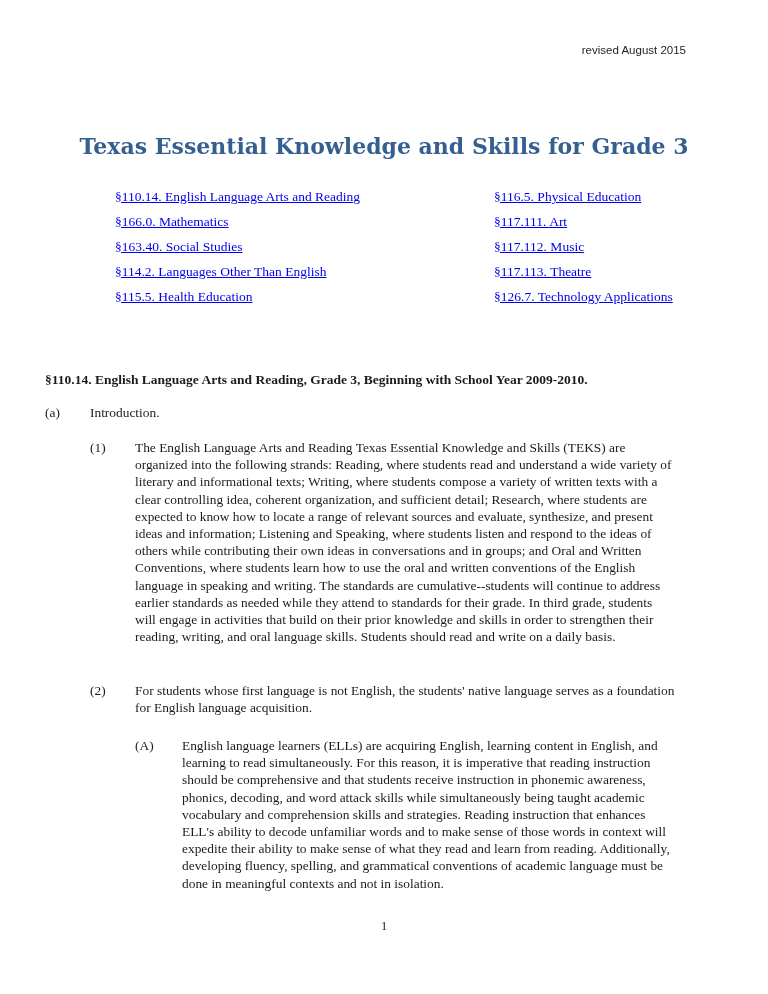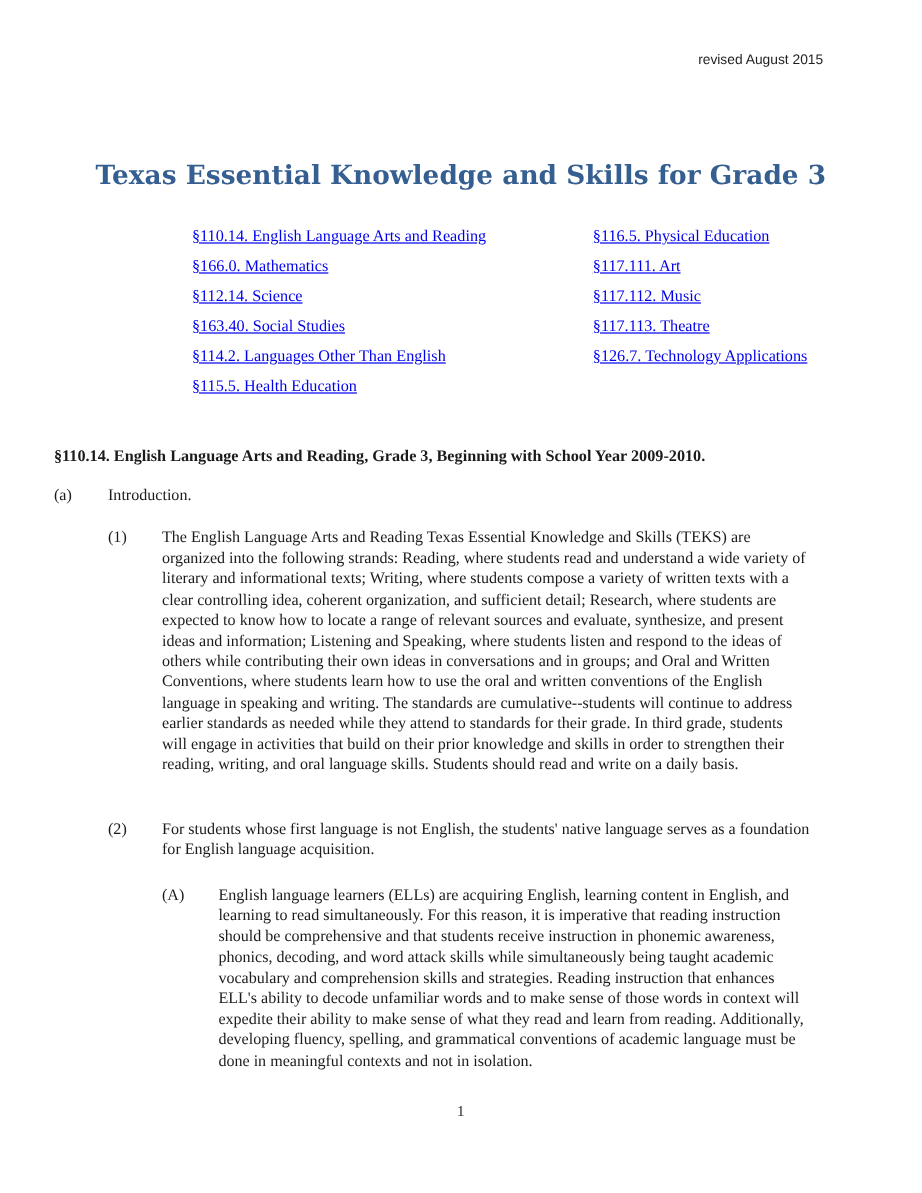--- a/index.html
+++ b/index.html
@@ -35,21 +35,21 @@
     font-family: "DejaVu Serif", "Liberation Serif", serif;
     font-size: 22px;
     font-weight: bold;
     color: var(--color-title, #365F91);
   }
 
   .toc-col {
     position: absolute;
     top: 188px;
   }
-  .toc-col.left  { left: 115px; margin-left: 45px; }
+  .toc-col.left  { left: 115px; }
   .toc-col.right { left: 450px; margin-left: 44px; }
   .toc-col a {
     display: block;
     font-size: 13.5px;
     line-height: 17px;
     margin-bottom: 8px;
     color: var(--color-link, #0000EE);
     text-decoration: underline;
     cursor: pointer;
   }
@@ -105,21 +105,20 @@
 </head>
 <body>
 
 <div class="revised">revised August 2015</div>
 
 <h1 class="doc-title">Texas Essential Knowledge and Skills for Grade 3</h1>
 
 <nav class="toc-col left">
   <a href="#">§110.14. English Language Arts and Reading</a>
   <a href="#">§166.0. Mathematics</a>
-  <a href="#">§112.14. Science</a>
   <a href="#">§163.40. Social Studies</a>
   <a href="#">§114.2. Languages Other Than English</a>
   <a href="#">§115.5. Health Education</a>
 </nav>
 
 <nav class="toc-col right">
   <a href="#">§116.5. Physical Education</a>
   <a href="#">§117.111. Art</a>
   <a href="#">§117.112. Music</a>
   <a href="#">§117.113. Theatre</a>

